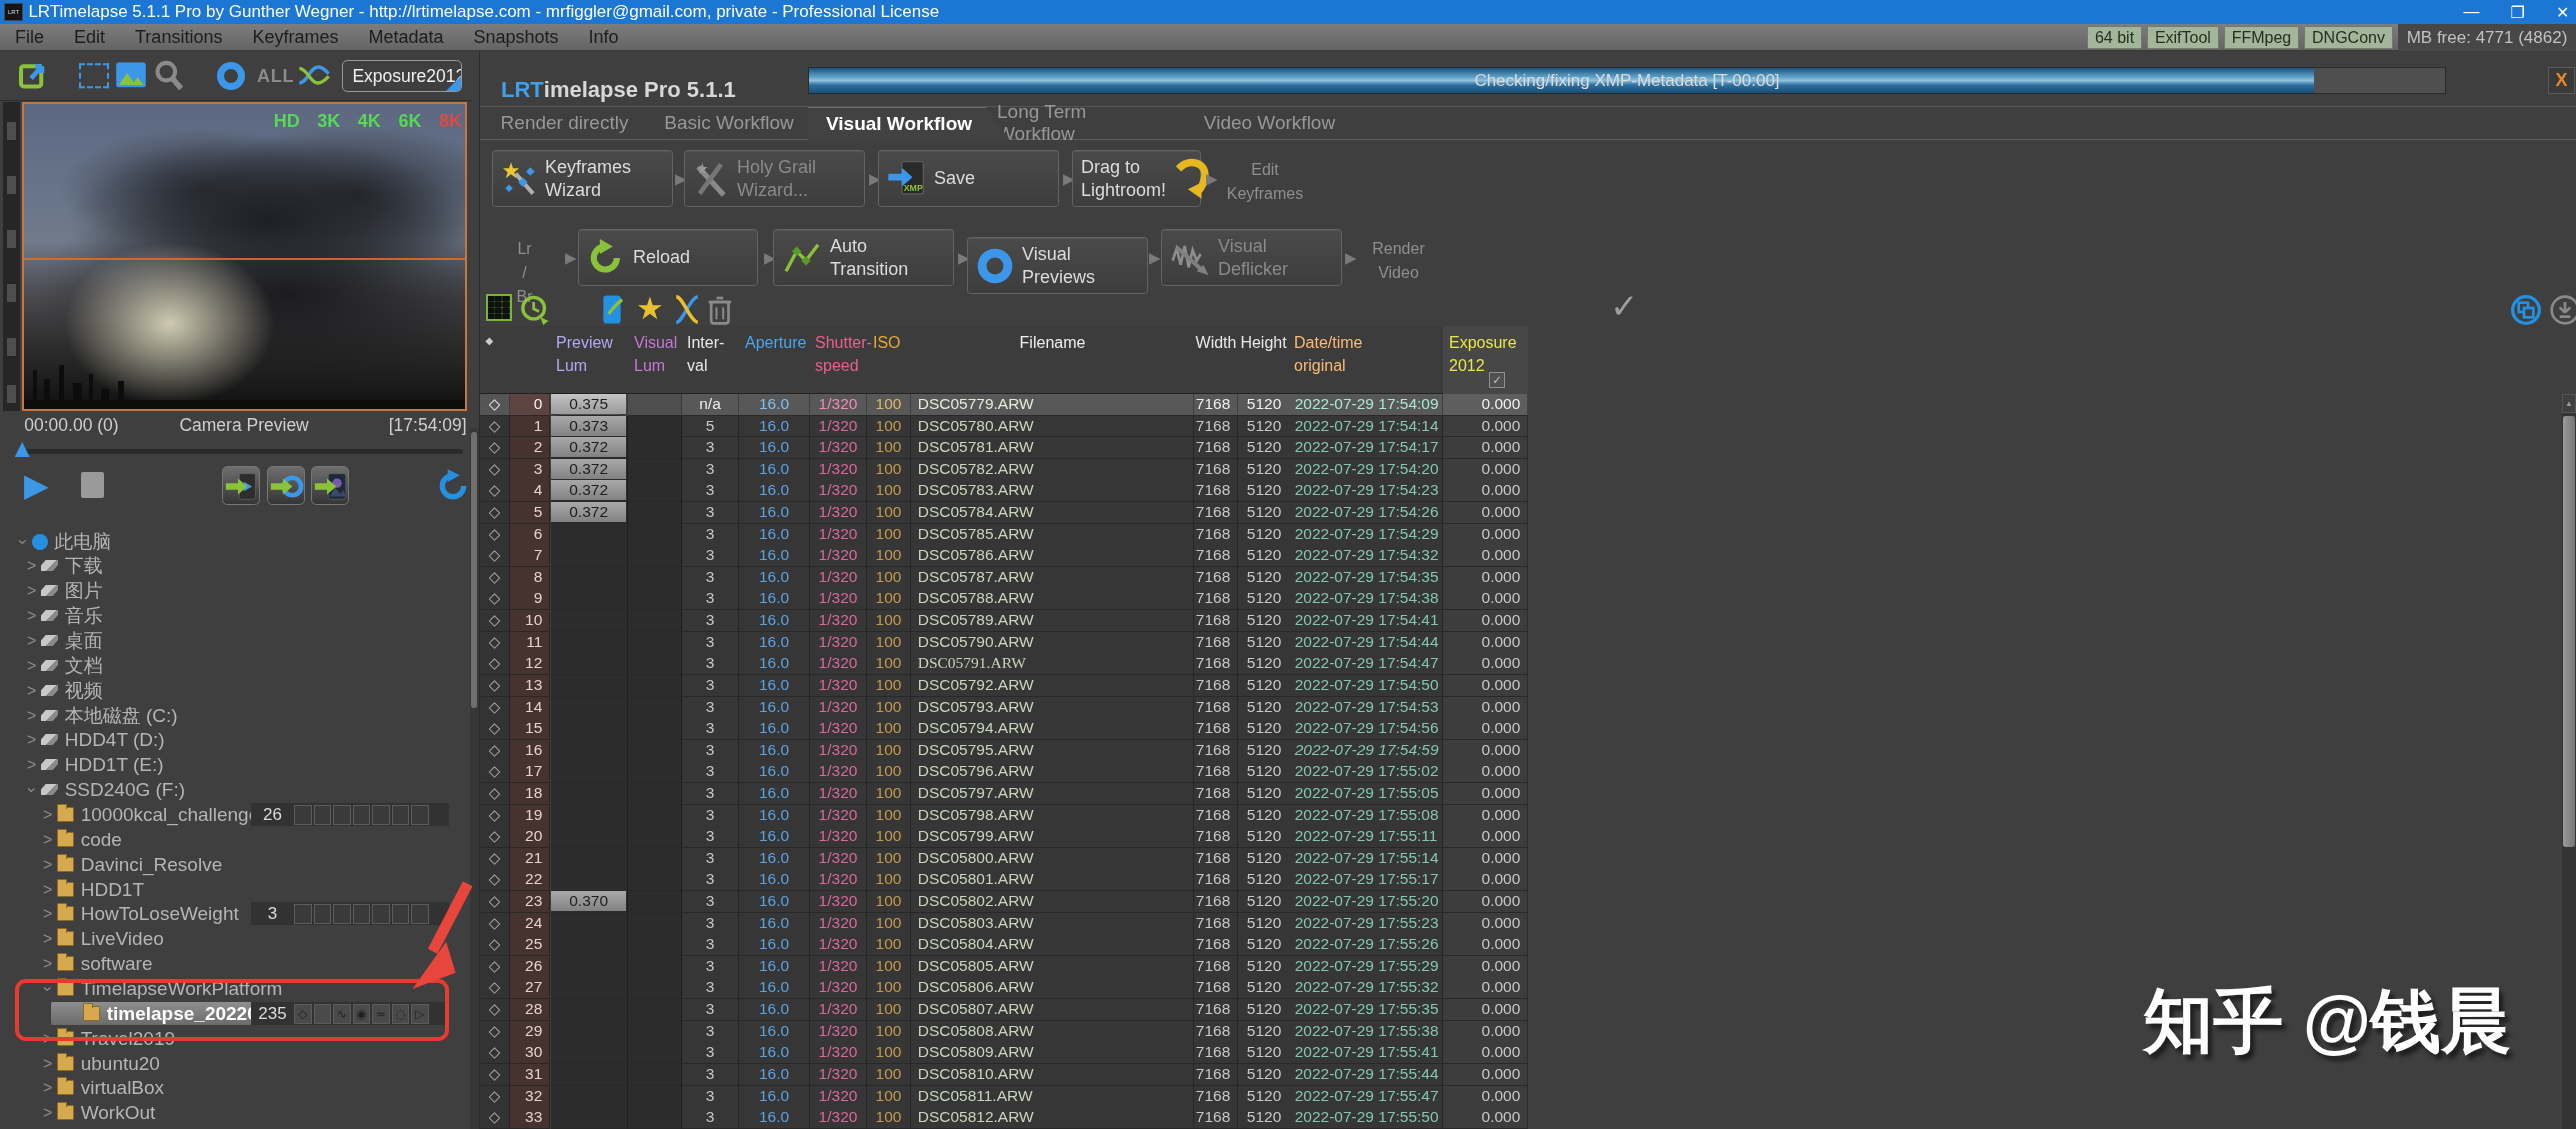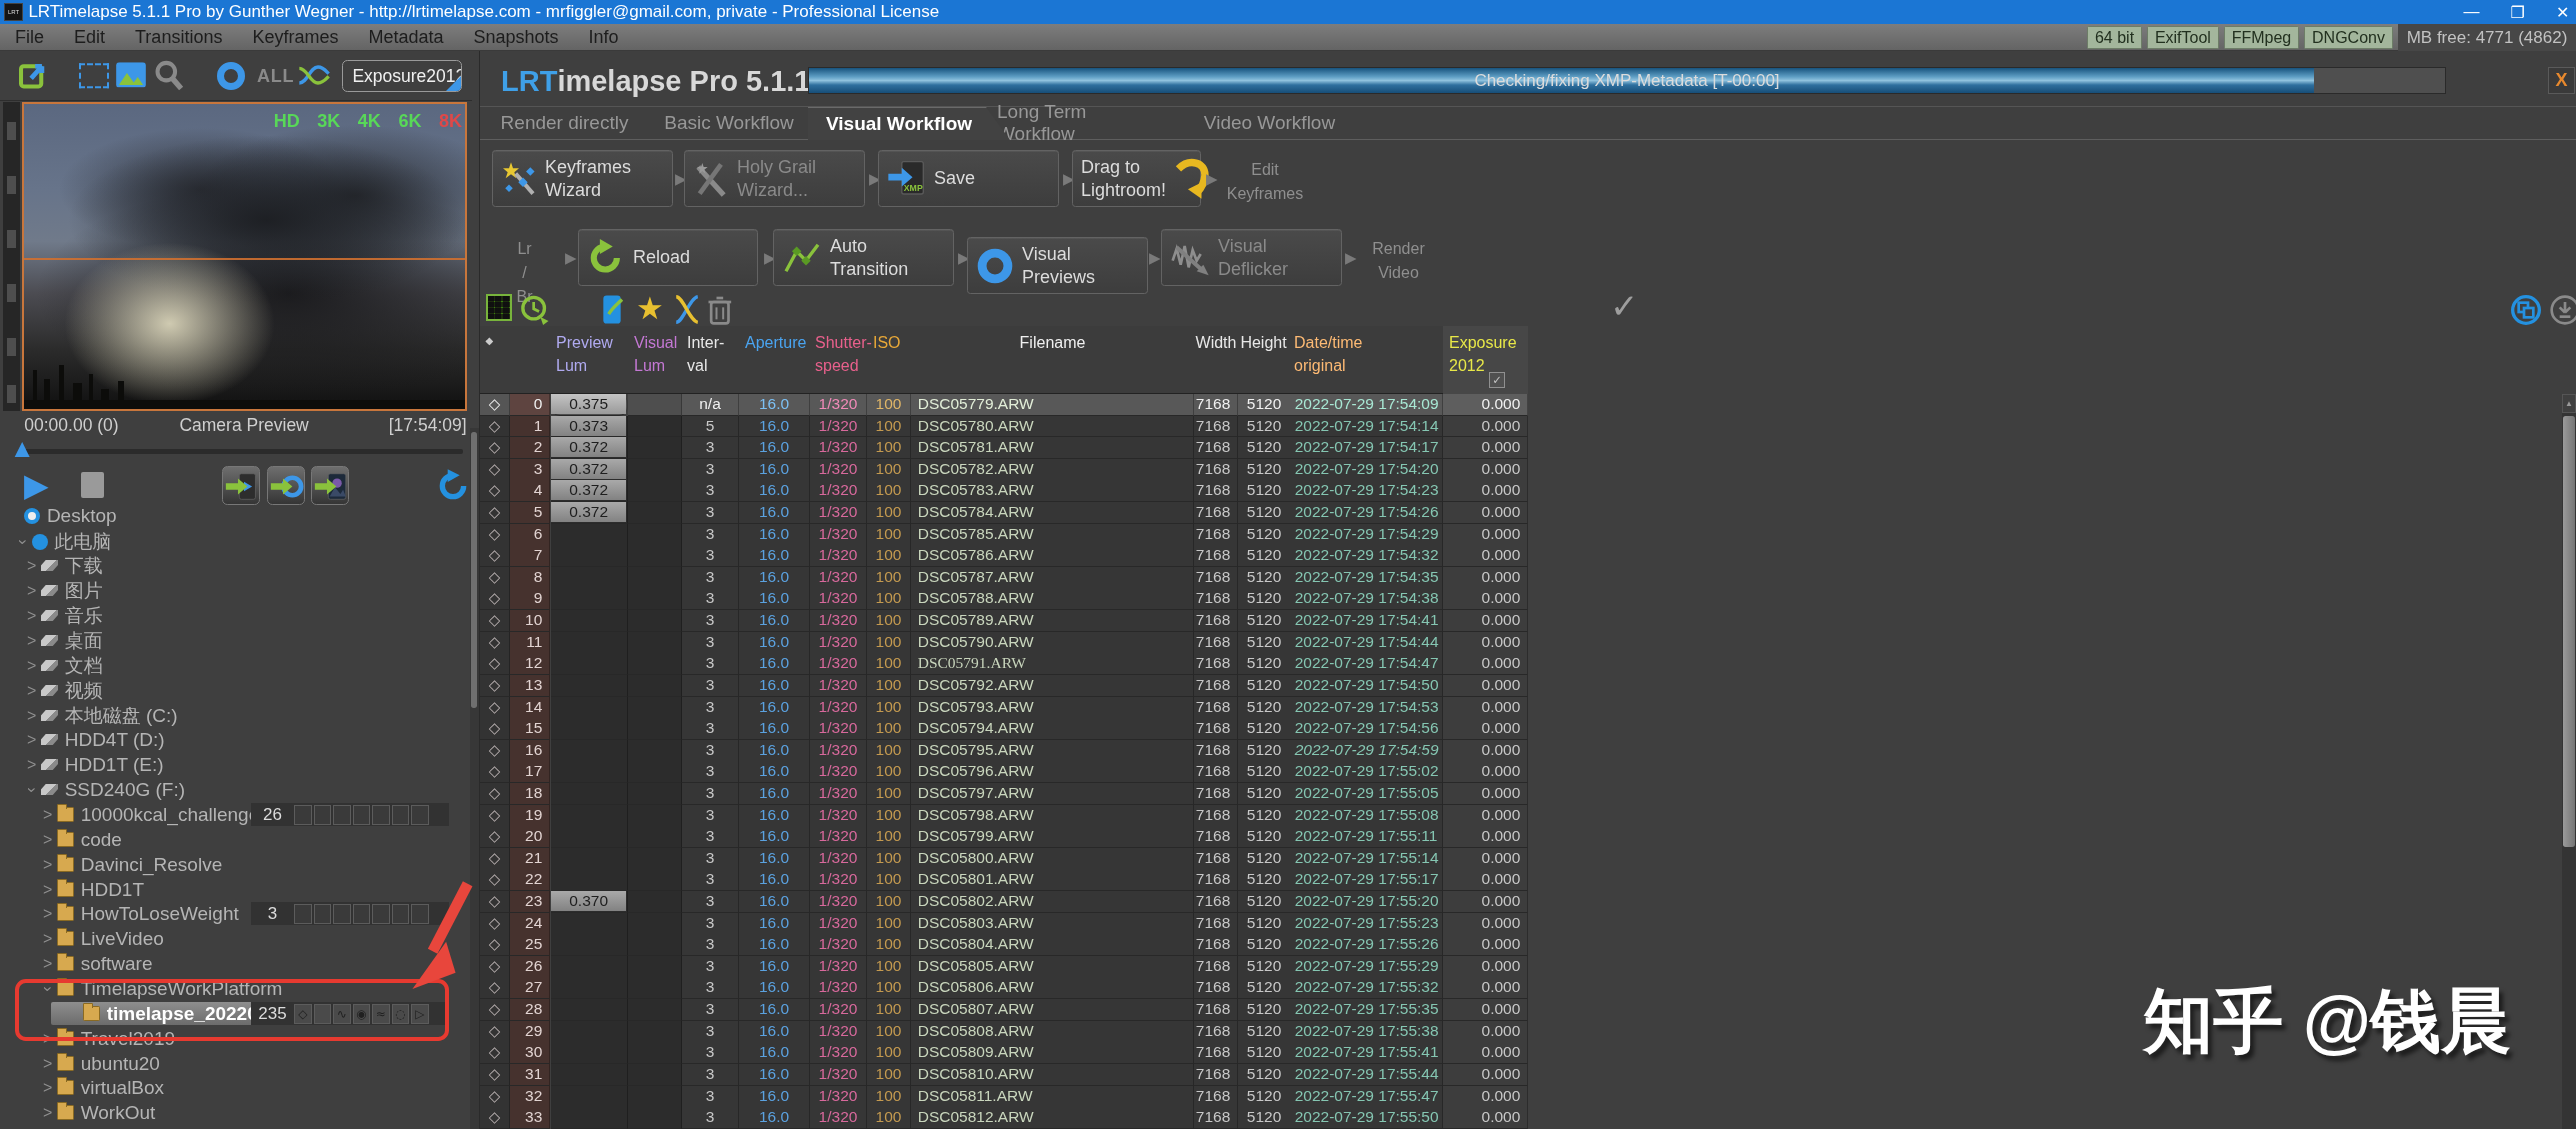--- a/index.html
+++ b/index.html
@@ -87,21 +87,21 @@
     display:flex; align-items:center; justify-content:center; color:#202020; font-size:12px;
     font-family:"DejaVu Sans", sans-serif; }
   .redbox { position:absolute; left:15px; top:979px; width:434px; height:62px; border:4.7px solid #e73a30;
     border-radius:10.8px; z-index:30; }
   .redarrow { position:absolute; left:0; top:0; z-index:31; pointer-events:none; }
   .lscroll { position:absolute; left:470px; top:428px; width:8.8px; height:701px; background:#373737; }
   .lscroll .th { position:absolute; left:1.3px; top:4px; width:6px; height:276px; background:#6f6f6f; border-radius:2.7px; }
   .vdiv { position:absolute; left:479px; top:51px; width:1.3px; height:1078px; background:#2a2a2a; }
 
   
-  .mtitle { position:absolute; left:501px; top:65px; font-size:29px; font-weight:bold; color:#d8d8d8; }
+  .mtitle { position:absolute; left:501px; top:77px; font-size:22px; font-weight:bold; color:#d8d8d8; }
   .mtitle b { color:#3fa0e8; }
   .pbar { position:absolute; left:808px; top:67px; width:1638px; height:27px; background:#4f4f4f;
     border:0.7px solid #2a2a2a; }
   .pfill { position:absolute; left:0; top:0; height:100%; width:92%;
     background:linear-gradient(180deg,#17537e,#5e9ec4 35%,#8fc2de 50%,#2e6f9e 68%,#174e78); }
   .ptext { position:absolute; inset:0; display:flex; align-items:center; justify-content:center;
     color:#dcdcdc; font-size:17px; }
   .pcancel { position:absolute; left:2548px; top:67px; width:27px; height:27px; background:#3a3a3a;
     border:0.7px solid #5a5a5a; color:#e8892e; font-weight:bold; font-size:18px;
     display:flex; align-items:center; justify-content:center; }
@@ -305,25 +305,20 @@
     </span>
   </div>
   <span class="abs" style="left:437px;top:469px;">
     <svg width="32" height="34" viewBox="0 0 48 50">
         <path d="M40 25 A 16 16 0 1 1 24 9" stroke="#2491e0" stroke-width="8" fill="none"></path>
         <polygon points="16,0 34,9 16,19" fill="#2491e0"></polygon>
       </svg>
   </span>
 
   <div class="tree" id="tree">
-      <div class="trow" style="top: 6.7px; padding-left: 6.7px;">
-        <span class="chev"></span>
-        <span class="deskic"></span>
-        <span style="position: relative;">Desktop</span>
-      </div>
       <div class="trow" style="top: 32px; padding-left: 14px;">
         <span class="chev" style="display: inline-block; transform: rotate(90deg);">›</span>
         <span class="bluedot"></span>
         <span style="position: relative;">此电脑</span>
       </div>
       <div class="trow" style="top: 56px; padding-left: 23px;">
         <span class="chev">&gt;</span>
         <span class="drv"></span>
         <span style="position: relative;">下载</span>
       </div>

